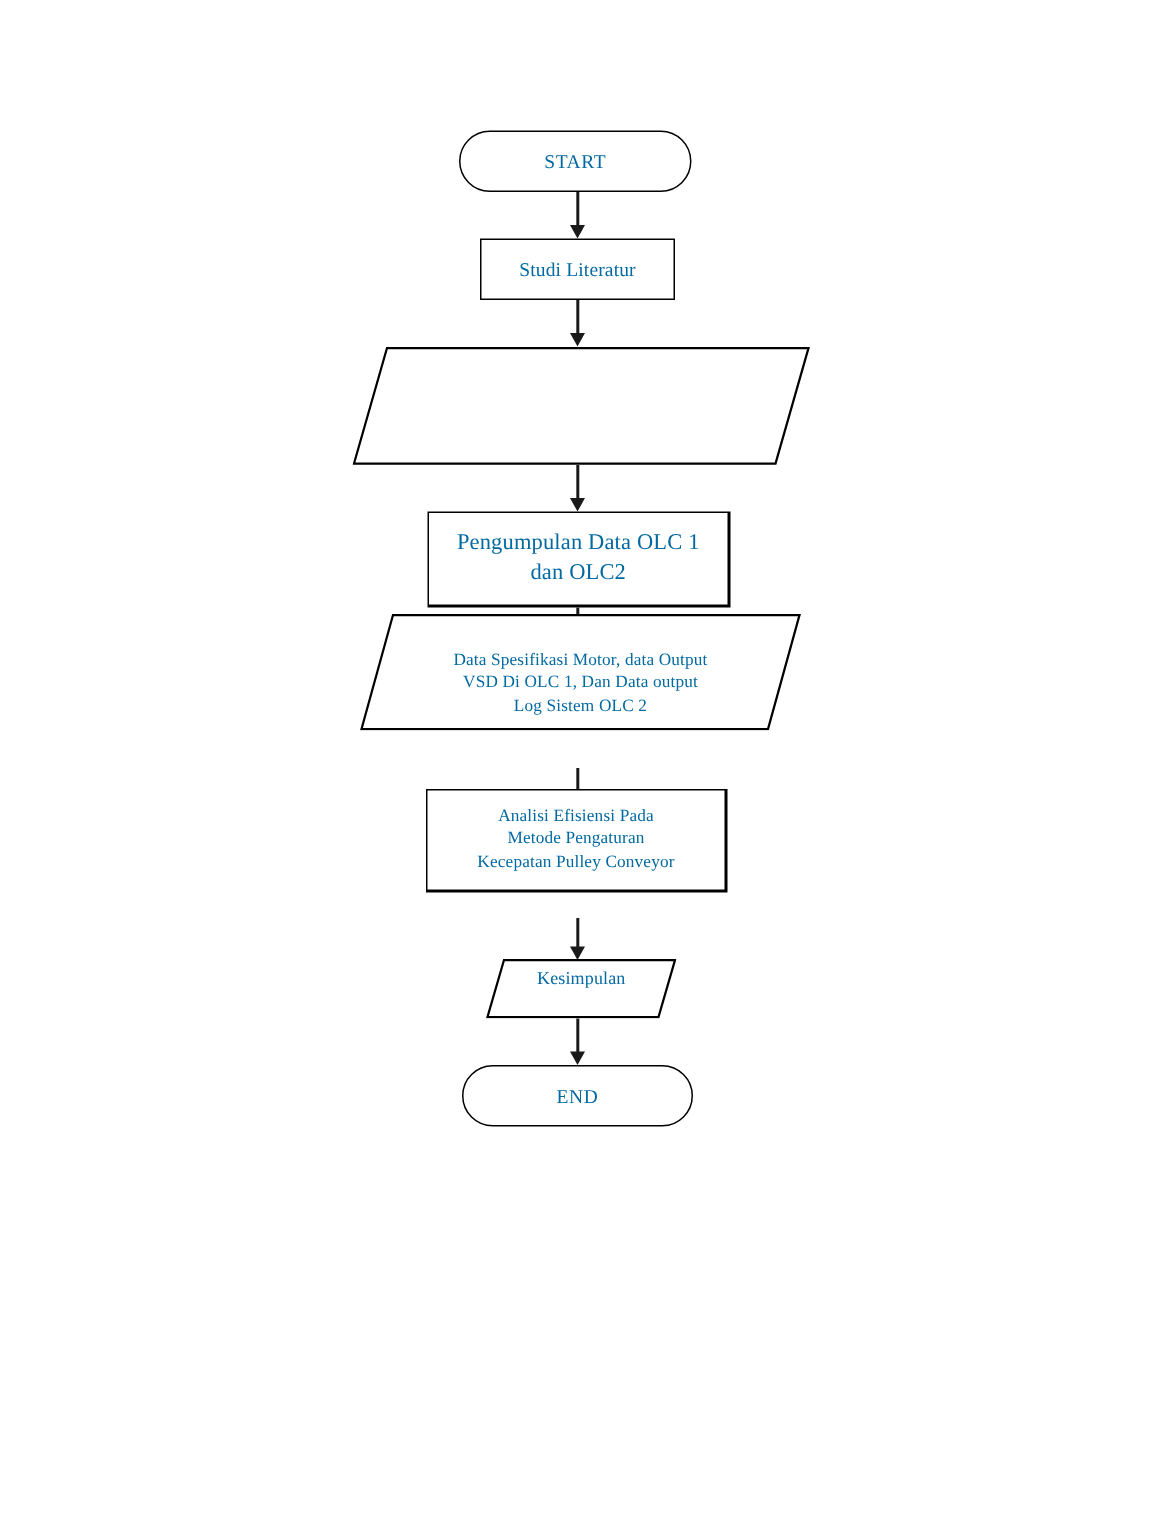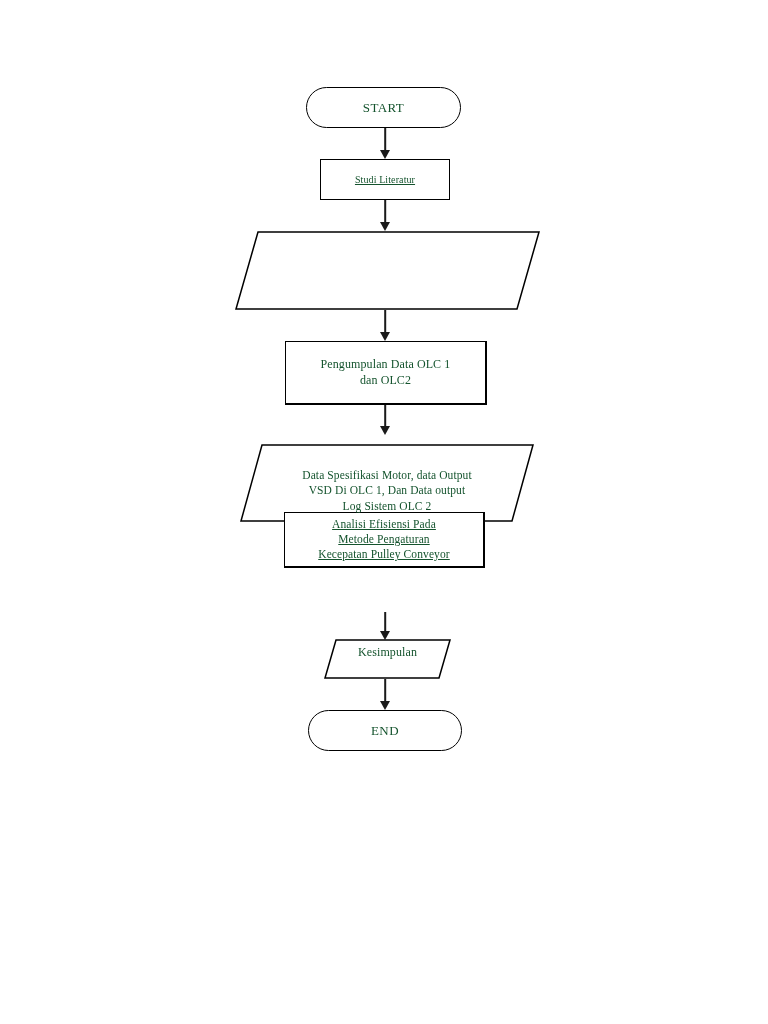--- a/index.html
+++ b/index.html
@@ -23,21 +23,21 @@
     height: 1024px;
   }
   .node {
     position: absolute;
     box-sizing: border-box;
     display: flex;
     align-items: center;
     justify-content: center;
     text-align: center;
     background: #ffffff;
-    color: #14532d;
+    color: #0369a1;
   }
   .node-label {
     display: block;
     white-space: pre-line;
     line-height: 1.32;
     font-size: 11.5px;
     letter-spacing: 0.1px;
   }
   
   .terminator {
@@ -105,64 +105,64 @@
   <div class="node terminator" style="left:306px; top:87px; width:155px; height:41px;">
     <span class="node-label">START</span>
   </div>
 
   <div class="connector" style="left:385px; top:128px; height:31px;">
     <div class="shaft" style="height:23px;"></div>
     <div class="head" style="top:22px;"></div>
   </div>
 
   <div class="node process" style="left:320px; top:159px; width:130px; height:41px;">
-    <span class="node-label" style="font-size:10px;text-decoration:underline;">Studi Literatur</span>
+    <span class="node-label" style="font-size:13px;">Studi Literatur</span>
   </div>
 
   <div class="connector" style="left:385px; top:200px; height:31px;">
     <div class="shaft" style="height:23px;"></div>
     <div class="head" style="top:22px;"></div>
   </div>
 
   <div class="node parallelogram" style="left:235px; top:231px; width:305px; height:79px;">
     <svg width="305" height="79" viewBox="0 0 305 79">
       <polygon points="23,1 304,1 282,78 1,78" fill="#ffffff" stroke="#000000" stroke-width="1.5"></polygon>
     </svg>
   </div>
 
   <div class="connector" style="left:385px; top:310px; height:32px;">
     <div class="shaft" style="height:23px;"></div>
     <div class="head" style="top:22px;"></div>
   </div>
 
   <div class="node process-shadow" style="left:285px; top:341px; width:202px; height:64px;">
-    <span class="node-label" style="font-size:12px;font-family:Liberation Serif, serif;">Pengumpulan Data OLC 1
+    <span class="node-label" style="font-size:15px;font-family:Liberation Serif, serif;">Pengumpulan Data OLC 1
 dan OLC2</span>
   </div>
 
   <div class="connector" style="left:385px; top:405px; height:30px;">
     <div class="shaft" style="height:22px;"></div>
     <div class="head" style="top:21px;"></div>
   </div>
 
-  <div class="node parallelogram" style="left:240px; top:444px; width:294px; height:94px;">
+  <div class="node parallelogram" style="left:240px; top:409px; width:294px; height:94px;">
     <svg width="294" height="78" viewBox="0 0 294 78">
       <polygon points="22,1 293,1 272,77 1,77" fill="#ffffff" stroke="#000000" stroke-width="1.5"></polygon>
     </svg>
     <span class="node-label">Data Spesifikasi Motor, data Output
 VSD Di OLC 1, Dan Data output
 Log Sistem OLC 2</span>
   </div>
 
   <div class="connector" style="left:385px; top:512px; height:32px;">
     <div class="shaft" style="height:23px;"></div>
     <div class="head" style="top:22px;"></div>
   </div>
 
-  <div class="node process-shadow" style="left:284px; top:512px; width:201px; height:56px;text-decoration:underline;">
+  <div class="node process-shadow" style="left:284px; top:526px; width:201px; height:69px;">
     <span class="node-label">Analisi Efisiensi Pada
 Metode Pengaturan
 Kecepatan Pulley Conveyor</span>
   </div>
 
   <div class="connector" style="left:385px; top:612px; height:28px;">
     <div class="shaft" style="height:20px;"></div>
     <div class="head" style="top:19px;"></div>
   </div>
 

